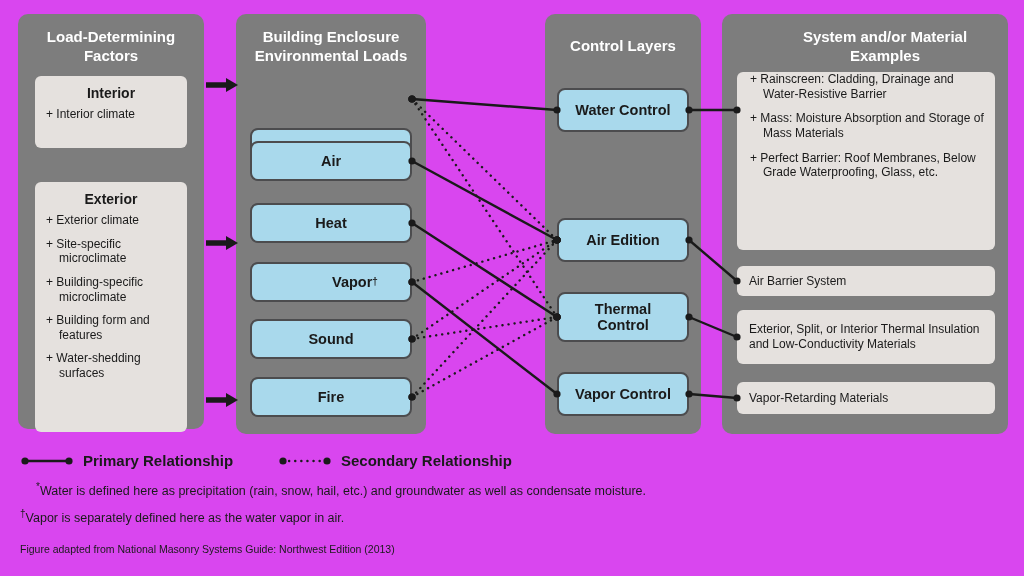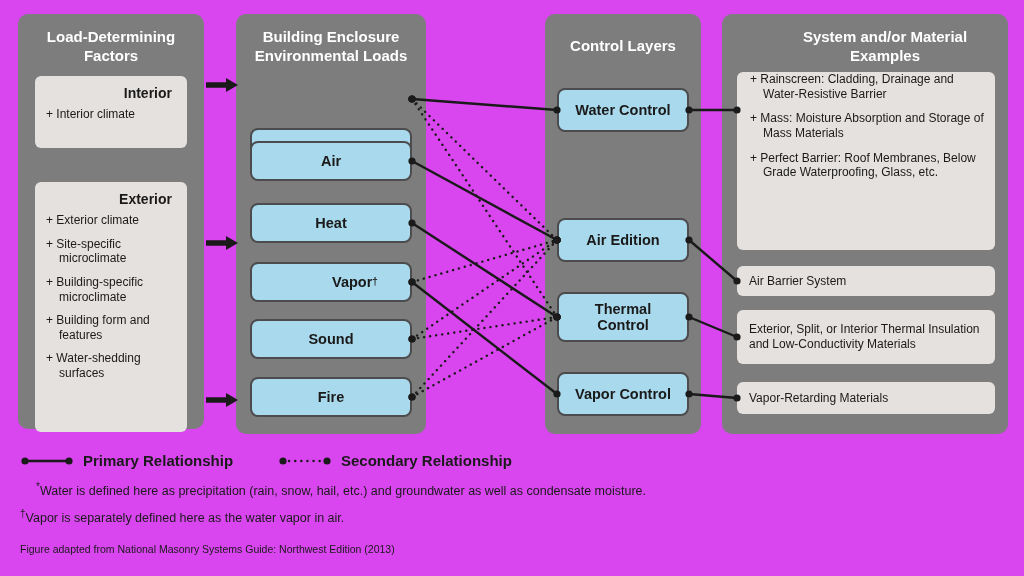--- a/index.html
+++ b/index.html
@@ -3,21 +3,21 @@
 <meta charset="utf-8">
 <style>
   html,body{margin:0;padding:0;background:#fff;}
   .canvas{position:relative;width:1024px;height:576px;background:#d946ef;
     font-family:"Liberation Sans",sans-serif;color:#1a1a1a;overflow:hidden;}
   .panel{position:absolute;background:#7d7d7d;border-radius:10px;box-sizing:border-box;}
   .panel-title{color:#ffffff;font-weight:bold;font-size:15px;text-align:center;
     line-height:1.28;padding-top:13px;}
   #panel-examples .panel-title{padding-left:40px;padding-right:40px;}
   .subbox{position:absolute;background:#e5e1de;border-radius:6px;box-sizing:border-box;}
-  .subbox-title{font-weight:bold;font-size:14px;text-align:right;margin:9px 15px 6px 0;}
+  .subbox-title{font-weight:bold;font-size:14px;text-align:center;margin:9px 0 6px 0;}
   .plus-item{font-size:12px;line-height:1.22;padding:0 4px 0 24px;text-indent:-13px;
     margin-bottom:9px;}
   .load-box{position:absolute;left:14px;width:162px;height:40px;background:#a9d9ec;
     border:2px solid #4c4c4e;border-radius:8px;display:flex;align-items:center;
     justify-content:center;font-weight:bold;font-size:14.5px;box-sizing:border-box;}
   .load-box sup,.fn sup{font-size:10px;line-height:0;}
   .ctrl-box{position:absolute;left:12px;width:132px;background:#a9d9ec;
     border:2px solid #4c4c4e;border-radius:8px;display:flex;align-items:center;
     justify-content:center;font-weight:bold;font-size:14.5px;box-sizing:border-box;
     text-align:center;}

